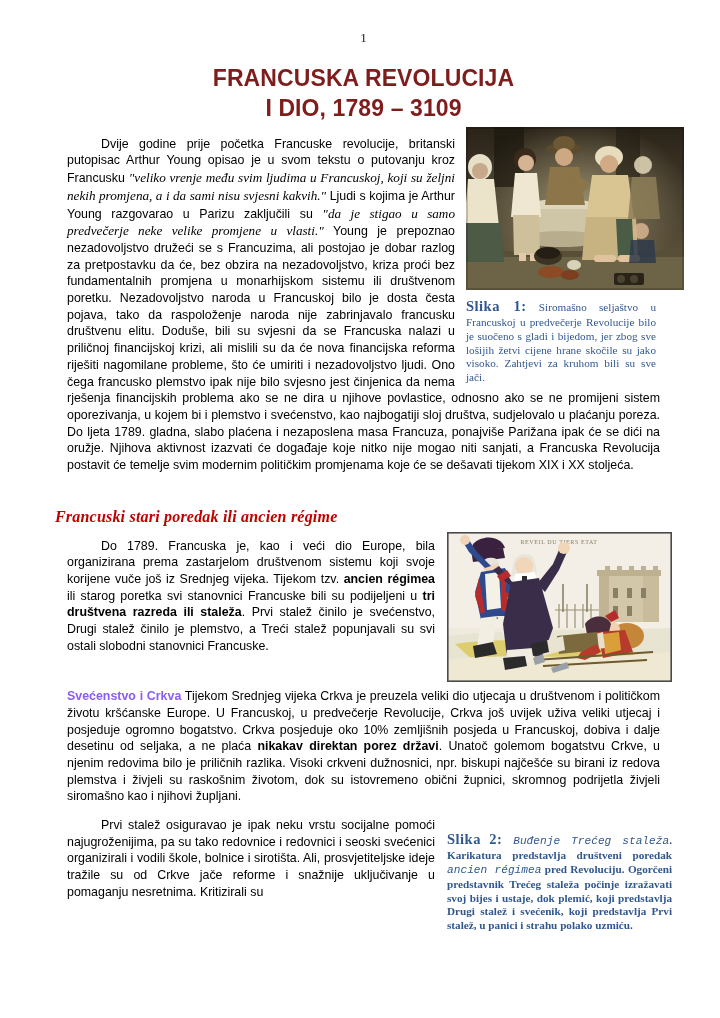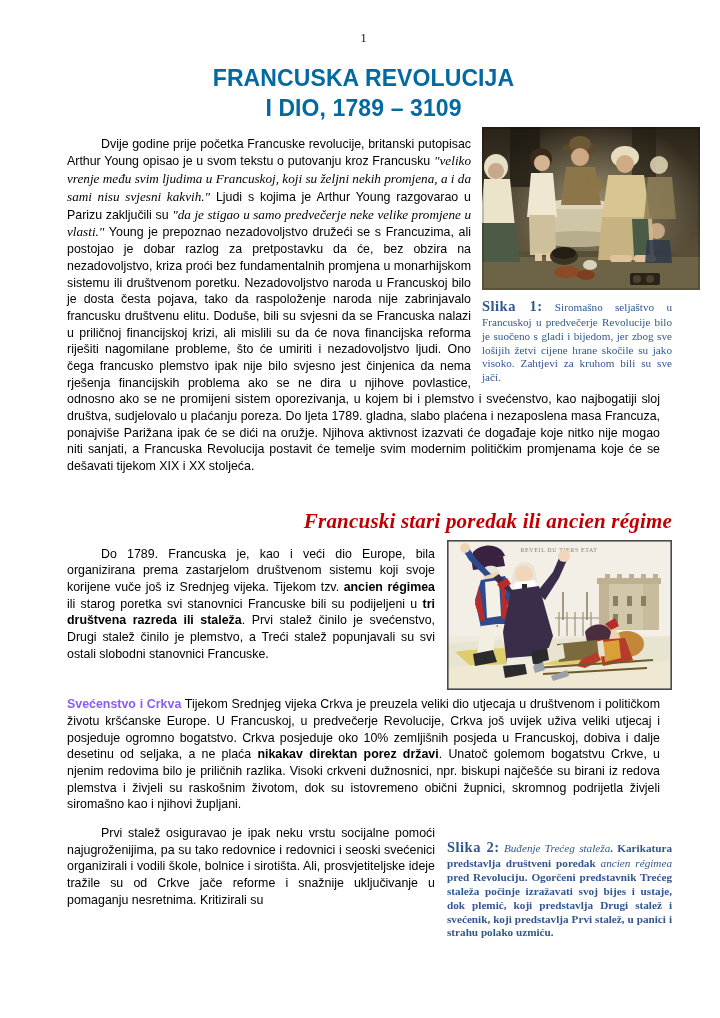--- a/index.html
+++ b/index.html
@@ -24,21 +24,21 @@
   .page-number {
     text-align: center;
     font-family: "Liberation Serif", serif;
     font-size: 13px;
     color: #1a1a1a;
     margin: 0 0 18px 0;
     letter-spacing: 0;
   }
   .doc-title {
     text-align: center;
-    color: #0369a1;
+    color: #7f1d1d;
     font-family: "Liberation Sans", sans-serif;
     font-weight: bold;
     font-size: 23px;
     line-height: 1.30;
     letter-spacing: 0.1px;
     margin: 0;
   }
   .doc-title .line2 { display: block; }
 
   .body-text {
@@ -56,21 +56,21 @@
     font-family: "Liberation Serif", serif;
     font-style: italic;
     font-size: 13.2px;
   }
   b, strong { font-weight: bold; }
 
   
   .fig1 {
     float: right;
     width: 190px;
-    margin: 3px 0 2px 11px;
+    margin: 3px 16px 2px 11px;
     shape-margin: 6px;
   }
   .fig1 .art {
     width: 218px;
     height: 163px;
     display: block;
     border: 0;
   }
   .caption {
     font-family: "Liberation Serif", serif;
@@ -81,31 +81,31 @@
     margin-top: 8px;
   }
   .caption .lead {
     font-family: "Liberation Serif", serif;
     font-weight: bold;
     font-size: 14.5px;
     letter-spacing: 0.5px;
   }
   .caption .it {
     font-style: italic;
+    font-family: Liberation Mono, monospace;
   }
 
   .section-head {
     font-family: "Liberation Serif", serif;
     font-style: italic;
     font-weight: bold;
     color: #c00000;
-    font-size: 21px;
+    font-size: 16px;
     margin: 22px 0 2px 0;
     letter-spacing: 0.2px;
-    text-align: right;
   }
   .sub-lead {
     color: #8b5cf6;
     font-weight: bold;
   }
 
   
   .fig2 {
     float: right;
     width: 225px;

